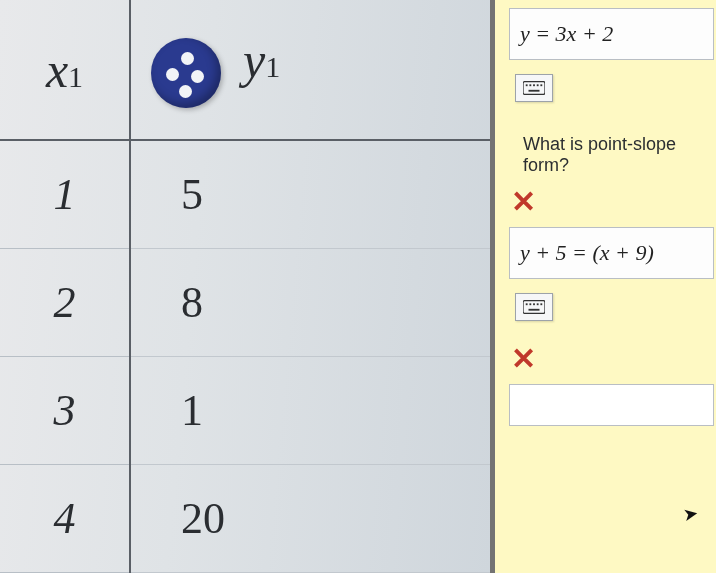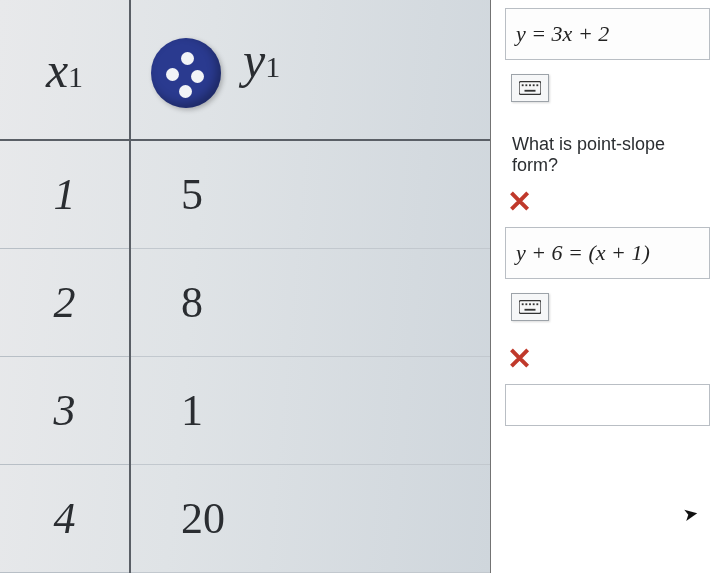--- a/index.html
+++ b/index.html
@@ -77,22 +77,22 @@
     border-radius: 50%;
   }
   .d1 { top: 14px; left: 30px; }
   .d2 { top: 30px; left: 15px; }
   .d3 { top: 32px; left: 40px; }
   .d4 { top: 47px; left: 28px; }
 
   .right-panel {
     width: 226px;
     height: 100%;
-    background: #ffffff;
-    border-left: 1px solid #737373;
+    background: #fef9c3;
+    border-left: 5px solid #737373;
     padding: 8px 0 0 14px;
     font-family: -apple-system, Arial, sans-serif;
     font-size: 18px;
     color: #333;
     position: relative;
   }
   .expr-box {
     background: #fdfdfd;
     border: 1px solid #b9bec4;
     padding: 12px 10px;
@@ -108,21 +108,21 @@
     border: 1px solid #9da3a9;
     background: #f6f7f8;
     display: inline-flex;
     align-items: center;
     justify-content: center;
     margin: 4px 0 18px 6px;
     font-size: 14px;
     box-shadow: 1px 1px 2px rgba(0,0,0,.15);
   }
   .kbd-btn svg { width: 22px; height: 14px; }
-  .qtext { margin: 14px 0 8px 7px; color: #2b2e31; }
+  .qtext { margin: 14px 0 8px 14px; color: #2b2e31; }
   .x-mark {
     color: #c0392b;
     font-size: 30px;
     font-weight: bold;
     margin: 2px 0 8px 2px;
     font-family: Arial, sans-serif;
   }
   .blank-input {
     background: #fff;
     border: 1px solid #b9bec4;
@@ -193,21 +193,21 @@
         <rect x="11" y="3" width="2" height="2" fill="#333"></rect>
         <rect x="15" y="3" width="2" height="2" fill="#333"></rect>
         <rect x="19" y="3" width="2" height="2" fill="#333"></rect>
       <rect x="6" y="9" width="12" height="2" fill="#333"></rect>
     </svg>
   </div>
 
   <div class="qtext">What is point-slope form?</div>
   <div class="x-mark">✕</div>
 
-  <div class="expr-box">y + 6 = (x + 1)</div>
+  <div class="expr-box">y + 5 = (x + 9)</div>
   <div class="kbd-btn">
     <svg viewBox="0 0 24 14">
       <rect x="0" y="0" width="24" height="14" rx="2" fill="none" stroke="#333" stroke-width="1.4"></rect>
       <rect x="3" y="3" width="2" height="2" fill="#333"></rect>
         <rect x="7" y="3" width="2" height="2" fill="#333"></rect>
         <rect x="11" y="3" width="2" height="2" fill="#333"></rect>
         <rect x="15" y="3" width="2" height="2" fill="#333"></rect>
         <rect x="19" y="3" width="2" height="2" fill="#333"></rect>
       <rect x="6" y="9" width="12" height="2" fill="#333"></rect>
     </svg>

